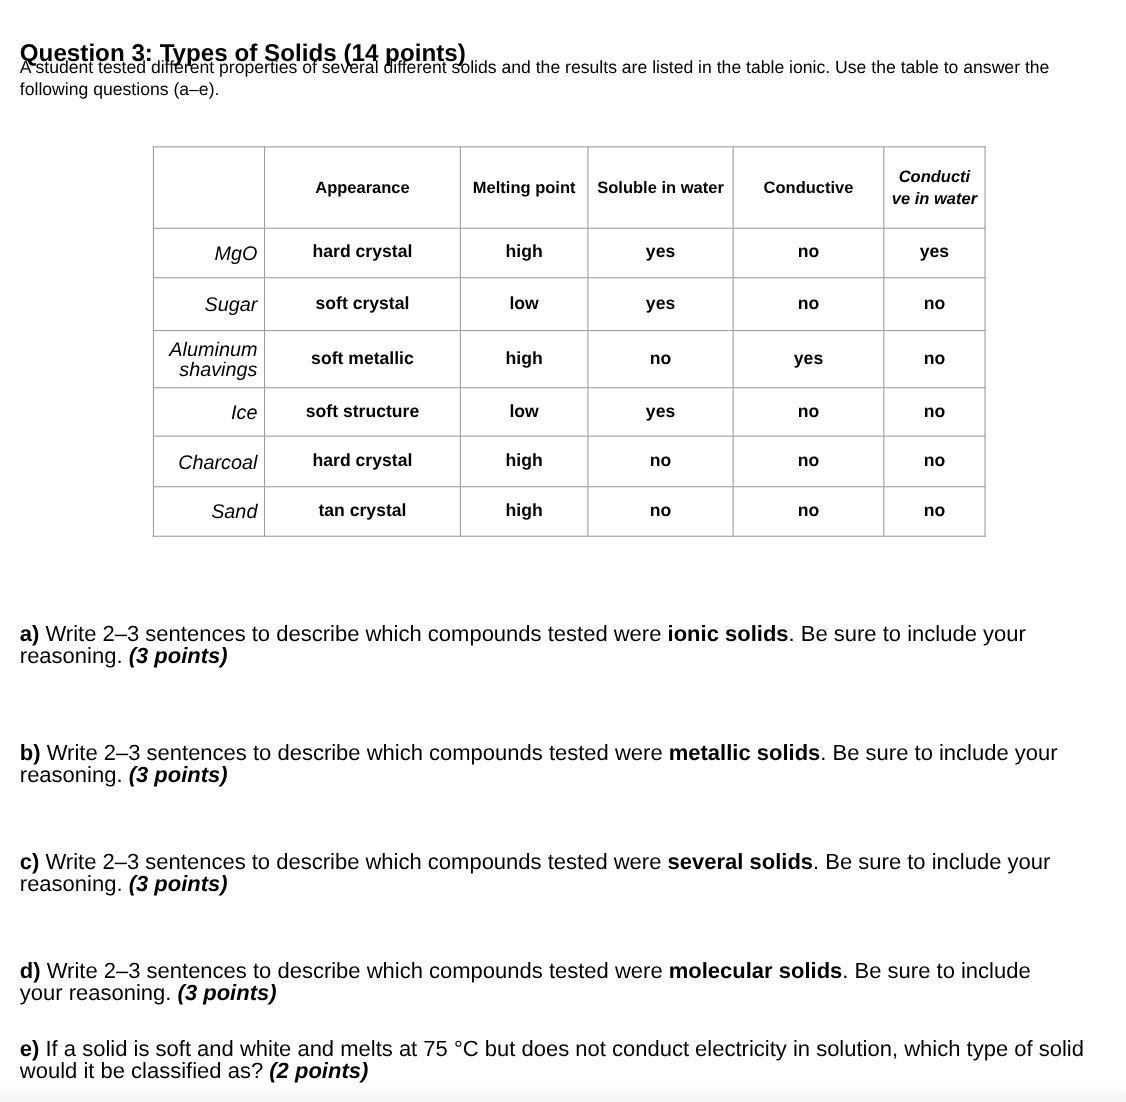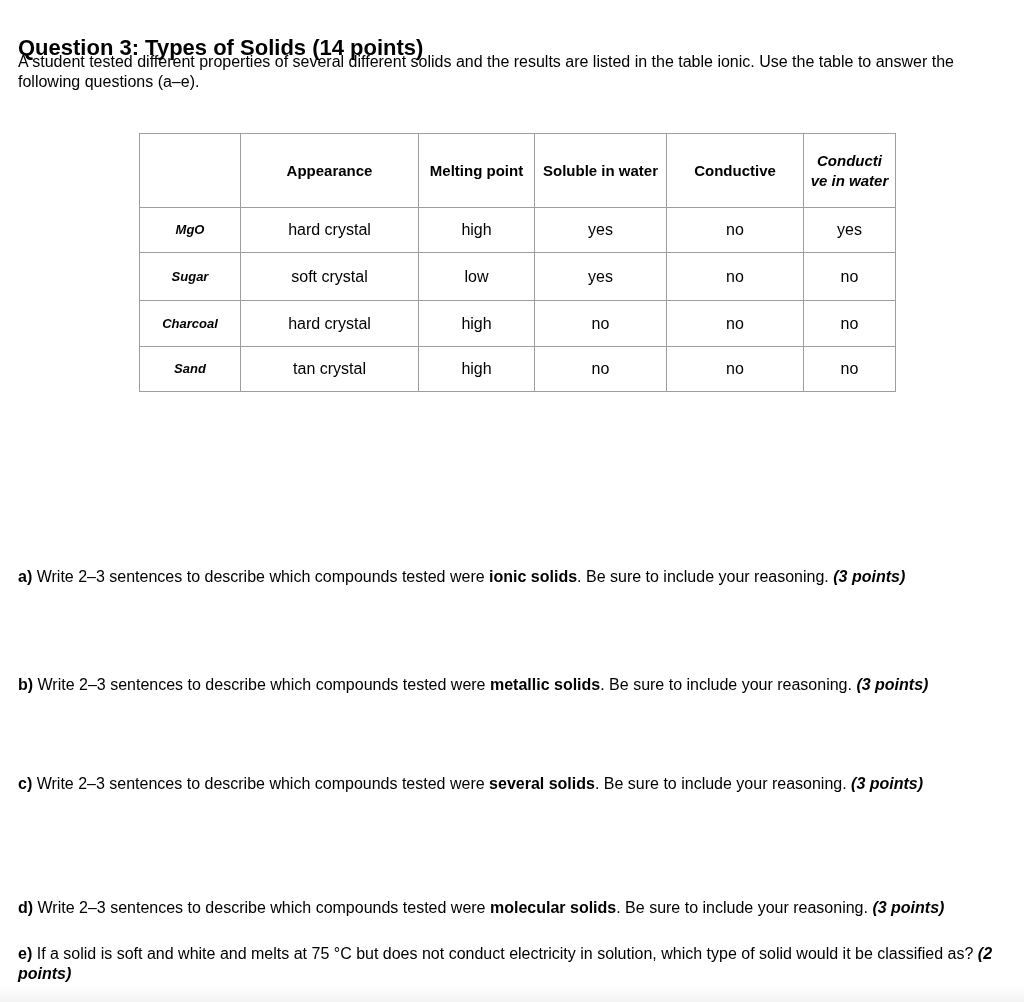--- a/index.html
+++ b/index.html
@@ -24,31 +24,32 @@
   }
   table.props {
     position: absolute; left: 139px; top: 133px;
     border-collapse: collapse;
     font-size: 16px;
   }
   table.props td, table.props th {
     border: 1px solid #9e9e9e;
     text-align: center; vertical-align: middle;
     padding: 0 6px;
+    font-weight: bold;
   }
   table.props th { font-weight: bold; font-size: 15px; line-height: 20px; }
-  table.props td.rowhead { font-weight: bold; font-style: italic; font-size: 13px; line-height: 18px; }
+  table.props td.rowhead { font-weight: normal; font-style: italic; font-size: 18px; line-height: 18px; text-align: right; }
   .c0 { width: 88px; } .c1 { width: 165px; } .c2 { width: 103px; }
   .c3 { width: 119px; } .c4 { width: 124px; } .c5 { width: 79px; font-style: italic; }
   tr.hdr { height: 74px; }
   tr.r0 { height: 45px; } tr.r1 { height: 48px; } tr.r2 { height: 52px; }
   tr.r3 { height: 47px; } tr.r4 { height: 44px; } tr.r5 { height: 46px; } tr.r6 { height: 45px; }
   .q {
     position: absolute; left: 18px; width: 975px;
-    font-size: 16px; line-height: 20px;
+    font-size: 20px; line-height: 20px;
   }
   .q .b { font-weight: bold; }
   .q .bi { font-weight: bold; font-style: italic; }
 </style>
 </head>
 <body>
 
 <div class="title">Question 3: Types of Solids (14 points)</div>
 <div class="intro">A student tested different properties of several different solids and the results are listed in the table ionic. Use the table to answer the following questions (a–e).</div>
 
@@ -71,20 +72,36 @@
     <td>yes</td>
   </tr>
   <tr class="r1">
     <td class="rowhead">Sugar</td>
     <td>soft crystal</td>
     <td>low</td>
     <td>yes</td>
     <td>no</td>
     <td>no</td>
   </tr>
+  <tr class="r2">
+    <td class="rowhead">Aluminum shavings</td>
+    <td>soft metallic</td>
+    <td>high</td>
+    <td>no</td>
+    <td>yes</td>
+    <td>no</td>
+  </tr>
+  <tr class="r4">
+    <td class="rowhead">Ice</td>
+    <td>soft structure</td>
+    <td>low</td>
+    <td>yes</td>
+    <td>no</td>
+    <td>no</td>
+  </tr>
   <tr class="r5">
     <td class="rowhead">Charcoal</td>
     <td>hard crystal</td>
     <td>high</td>
     <td>no</td>
     <td>no</td>
     <td>no</td>
   </tr>
   <tr class="r6">
     <td class="rowhead">Sand</td>
@@ -102,21 +119,21 @@
 </div>
 
 <div class="q" style="top:675px">
   <span class="b">b)</span><span> Write 2–3 sentences to describe which compounds tested were </span><span class="b">metallic solids</span><span>. Be sure to include your reasoning. </span><span class="bi">(3 points)</span>
 </div>
 
 <div class="q" style="top:774px">
   <span class="b">c)</span><span> Write 2–3 sentences to describe which compounds tested were </span><span class="b">several solids</span><span>. Be sure to include your reasoning. </span><span class="bi">(3 points)</span>
 </div>
 
-<div class="q" style="top:898px; width:960px">
+<div class="q" style="top:873px; width:960px">
   <span class="b">d)</span><span> Write 2–3 sentences to describe which compounds tested were </span><span class="b">molecular solids</span><span>. Be sure to include your reasoning. </span><span class="bi">(3 points)</span>
 </div>
 
 <div class="q" style="top:944px">
   <span class="b">e)</span><span> If a solid is soft and white and melts at 75 °C but does not conduct electricity in solution, which type of solid would it be classified as? </span><span class="bi">(2 points)</span>
 </div>
 
 <div class="bottom-fade"></div>
 
 </body></html>

